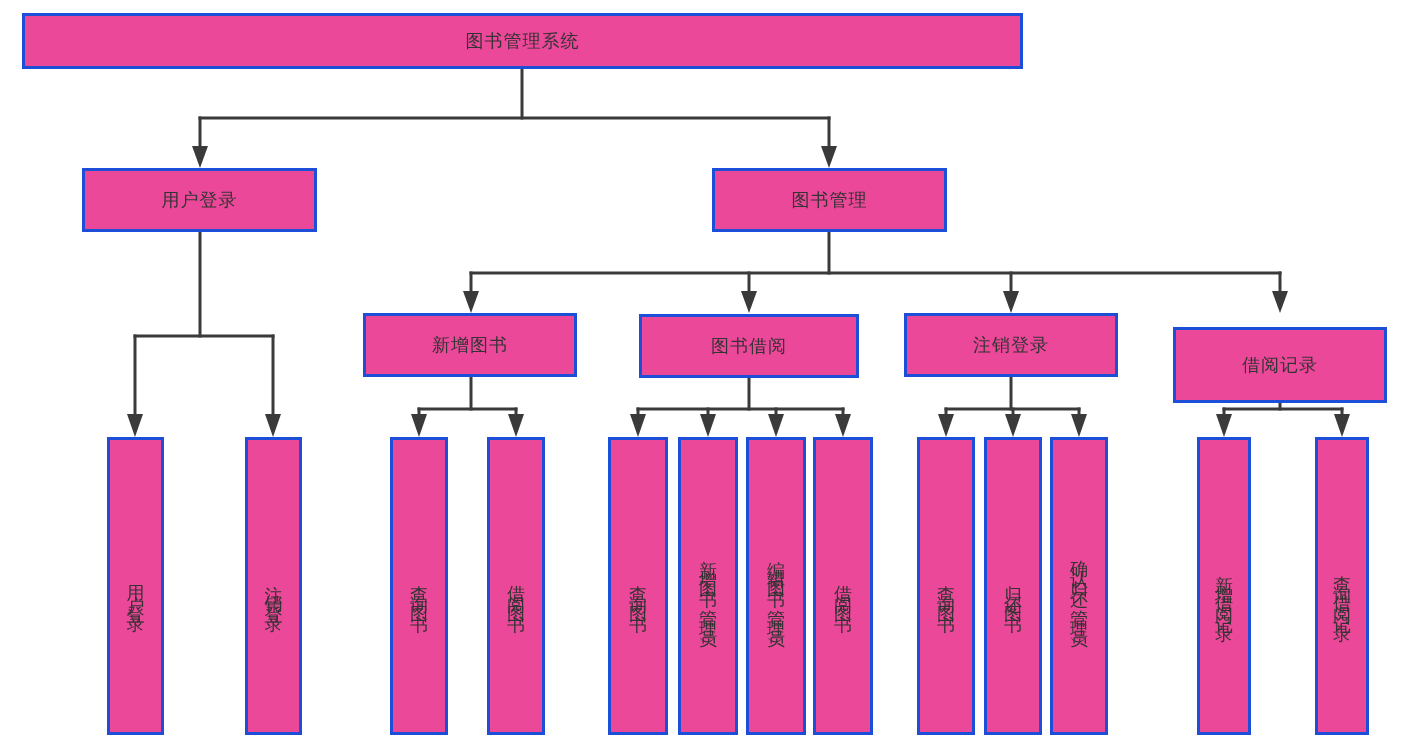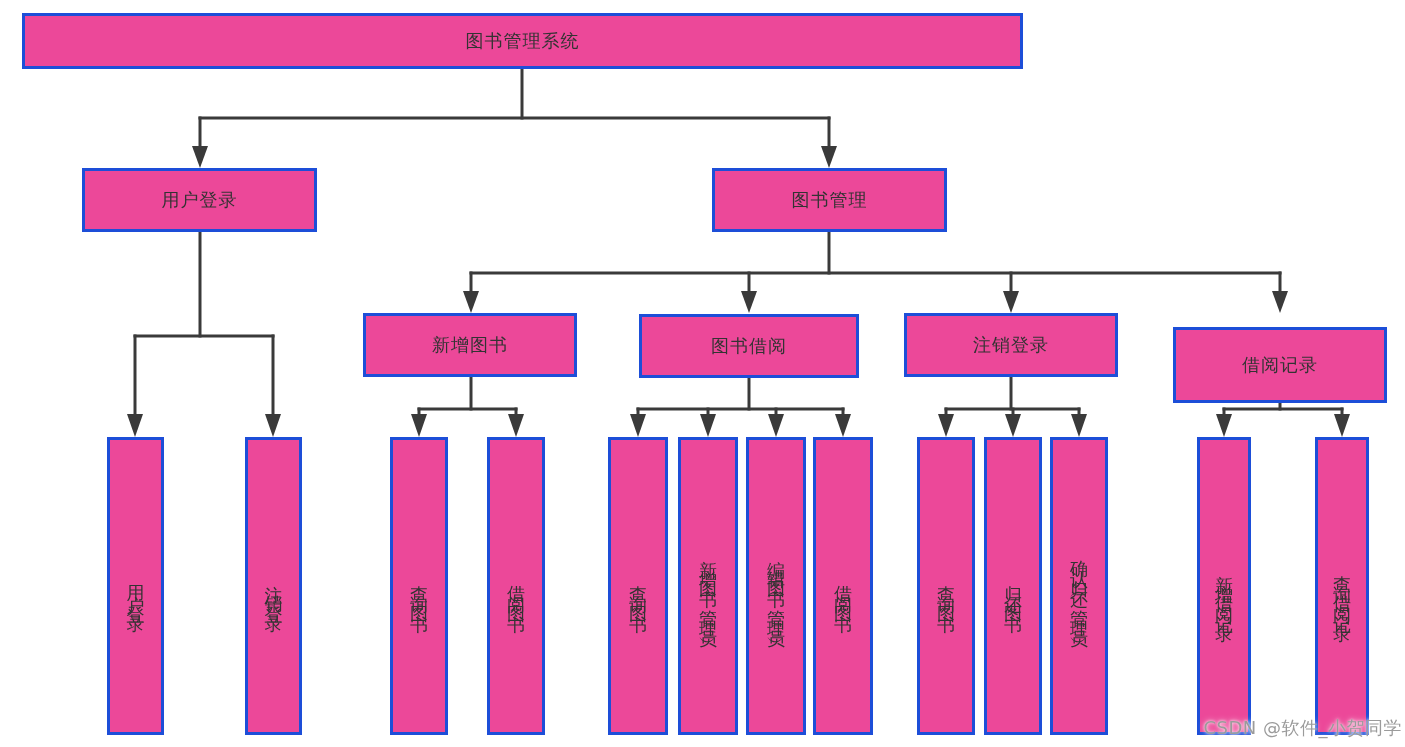--- a/index.html
+++ b/index.html
@@ -176,14 +176,13 @@
     <span class="vlbl">确认归还（管理员）</span>
   </div>
 
   <div class="node vnode" style="left:1197px;top:437px;width:54px;height:298px">
     <span class="vlbl">新增借阅记录</span>
   </div>
   <div class="node vnode" style="left:1315px;top:437px;width:54px;height:298px">
     <span class="vlbl">查询借阅记录</span>
   </div>
 
-  <div class="watermark">CSDN @软件_小贺同学</div>
 </div>
 
 </body></html>

